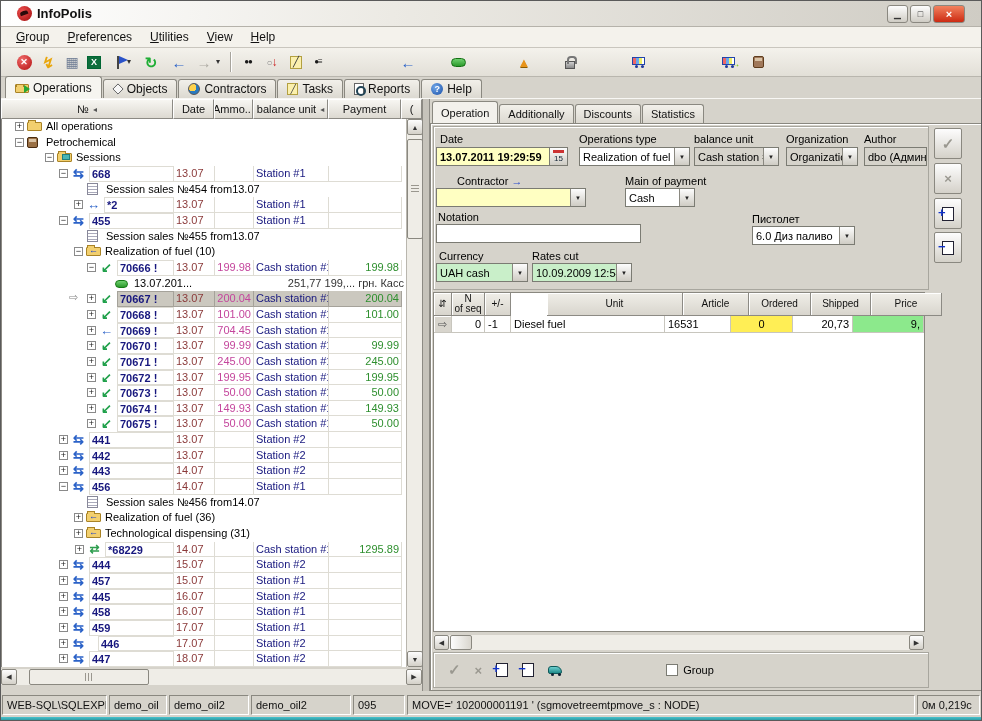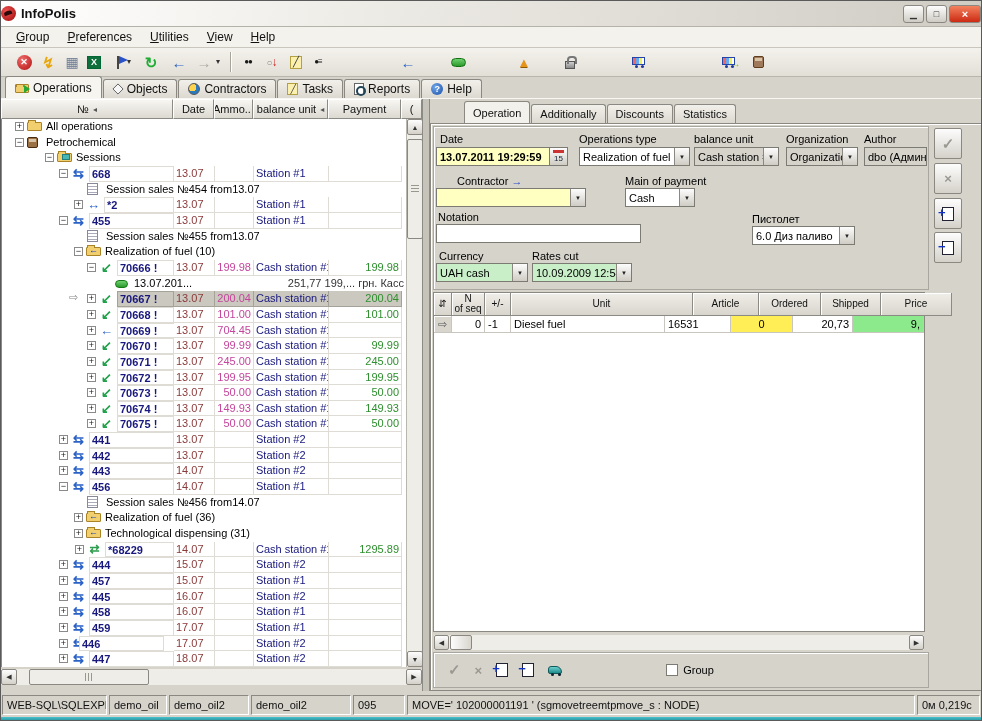--- a/index.html
+++ b/index.html
@@ -1,19 +1,19 @@
 <!DOCTYPE html>
 <html><head>
 <meta charset="utf-8">
 <style>
   html,body{margin:0;padding:0;background:#8b8b8b;}
   *{box-sizing:border-box;font-family:"Liberation Sans",sans-serif;}
   #win{position:relative;width:982px;height:721px;background:#d6d3cb;border:1px solid #5a5a5a;overflow:hidden;}
   
-  #titlebar{position:relative;height:26px;background:linear-gradient(100deg,#ffffff 0%,#eceae4 40%,#cfccc4 100%);border-bottom:1px solid #b5b2aa;display:flex;align-items:center;padding:0 0;}
+  #titlebar{position:relative;height:26px;background:linear-gradient(100deg,#ffffff 0%,#eceae4 40%,#cfccc4 100%);border-bottom:1px solid #b5b2aa;display:flex;align-items:center;padding:0 16px;}
   #appicon{width:15px;height:15px;border-radius:50%;background:radial-gradient(circle at 35% 35%,#f05050,#9e0a0a);position:relative;margin-right:5px;}
   #appicon::after{content:"";position:absolute;left:3px;top:5px;width:8px;height:4px;background:#2a0a0a;border-radius:50% 50% 0 0;transform:rotate(-20deg);}
   #apptitle{font-weight:bold;font-size:13px;color:#111;}
   .winbtns{margin-left:auto;display:flex;gap:2px;}
   .wbtn{width:21px;height:18px;border:1px solid #8a8880;border-radius:3px;background:linear-gradient(#fdfdfd,#cfccc4);font-size:9px;display:flex;align-items:center;justify-content:center;color:#333;}
   .wbtn.close{background:linear-gradient(#f2825f,#cc2a12);color:#fff;font-weight:bold;font-size:11px;width:32px;}
   
   #menubar{height:21px;background:#f4f2ec;border-bottom:1px solid #c9c6be;display:flex;align-items:center;padding-left:6px;}
   .mi{display:inline-block;padding:2px 9px;font-size:12px;color:#111;}
   .mi::first-letter{text-decoration:underline;}
@@ -98,21 +98,21 @@
   .sel .cell{background:#cbc8bf;border-color:#a5a29a;}
   
   .sb{position:absolute;background:#efede7;}
   .sbtn{position:absolute;width:16px;height:16px;background:linear-gradient(#fdfdfd,#d4d1c9);border:1px solid #8a8880;border-radius:2px;font-size:7px;color:#333;display:flex;align-items:center;justify-content:center;}
   .sthumb{position:absolute;background:linear-gradient(90deg,#fdfdfd,#d9d6ce);border:1px solid #8a8880;border-radius:2px;}
   .grip{background-image:repeating-linear-gradient(180deg,#9a978f 0 1px,transparent 1px 3px);background-size:8px 9px;background-repeat:no-repeat;background-position:center;}
   .griph{background-image:repeating-linear-gradient(90deg,#9a978f 0 1px,transparent 1px 3px);background-size:9px 8px;background-repeat:no-repeat;background-position:center;}
   #splitter{position:absolute;left:421px;top:0;width:8px;height:592px;background:#c6c3bb;border-left:1px solid #8c8a84;border-right:1px solid #8c8a84;}
   
   #rightpanel{position:absolute;left:429px;top:0;width:553px;height:592px;}
-  #ptabs{position:absolute;left:2px;top:2px;height:22px;display:flex;align-items:flex-end;margin-left:32px;}
+  #ptabs{position:absolute;left:2px;top:2px;height:22px;display:flex;align-items:flex-end;}
   .ptab{height:19px;padding:0 8px;font-size:11px;border:1px solid #8a8880;border-bottom:none;border-radius:3px 3px 0 0;background:linear-gradient(#f2f0ea,#dcd9d1);margin-right:1px;display:flex;align-items:center;color:#111;}
   .ptab.active{height:22px;background:#f3f1ec;position:relative;z-index:2;}
   #pbox{position:absolute;left:0;top:24px;right:0;bottom:0;background:#d6d3cb;border:1px solid #8a8880;box-shadow:inset 1px 1px 0 #fff;}
   .flabel{position:absolute;font-size:11px;color:#000;white-space:nowrap;}
   .field{position:absolute;height:19px;border:1px solid #7b7b73;background:#fff;font-size:11px;display:flex;align-items:center;padding-left:3px;overflow:hidden;white-space:nowrap;}
   .field .cval{flex:1;overflow:hidden;white-space:nowrap;}
   .cbtn{width:15px;align-self:stretch;background:linear-gradient(#fdfdfd,#cfccc4);border-left:1px solid #8a8880;font-size:6px;color:#222;display:flex;align-items:center;justify-content:center;flex:none;}
   .yellow{background:#ffffc2;} .grayf{background:#d6d3cb;} .greenf{background:#c9efc9;}
   .bold{font-weight:bold;}
   #calbtn{position:absolute;width:18px;height:19px;border:1px solid #7b7b73;background:linear-gradient(#fdfdfd,#cfccc4);font-size:8px;display:flex;align-items:center;justify-content:center;color:#123;border-left:none;}
@@ -539,21 +539,21 @@
             <span class="tic i-sess" data-name="session-icon" style="left: 69px;"></span>
             <span class="cell numc" data-name="cell-number" style="left: 87px; width: 85px;">459</span>
             <span class="cell datec" data-name="cell-date" style="left: 172px; width: 41px;">17.07</span>
             <span class="cell ammoc" data-name="cell-ammo" style="left: 213px; width: 39px;"></span>
             <span class="cell unitc" data-name="cell-balance-unit" style="left: 252px; width: 75px;">Station #1</span>
             <span class="cell payc" data-name="cell-payment" style="left: 327px; width: 73px;"></span>
           </div>
           <div class="trow" data-name="tree-row" style="height: 15.6571px;">
             <span class="exp" data-name="expander-icon" style="left: 57px;">+</span>
             <span class="tic i-sess" data-name="session-icon" style="left: 69px;"></span>
-            <span class="cell numc" data-name="cell-number" style="left: 77px; width: 85px;">446</span>
+            <span class="cell numc" data-name="cell-number" style="left: 96px; width: 85px;">446</span>
             <span class="cell datec" data-name="cell-date" style="left: 172px; width: 41px;">17.07</span>
             <span class="cell ammoc" data-name="cell-ammo" style="left: 213px; width: 39px;"></span>
             <span class="cell unitc" data-name="cell-balance-unit" style="left: 252px; width: 75px;">Station #2</span>
             <span class="cell payc" data-name="cell-payment" style="left: 327px; width: 73px;"></span>
           </div>
           <div class="trow" data-name="tree-row" style="height: 15.6571px;">
             <span class="exp" data-name="expander-icon" style="left: 57px;">+</span>
             <span class="tic i-sess" data-name="session-icon" style="left: 69px;"></span>
             <span class="cell numc" data-name="cell-number" style="left: 87px; width: 85px;">447</span>
             <span class="cell datec" data-name="cell-date" style="left: 172px; width: 41px;">18.07</span>
@@ -654,21 +654,21 @@
             <span class="cval">10.09.2009 12:54</span>
             <span class="cbtn" data-name="dropdown-arrow-icon">▼</span>
           </div>
 
         <div id="ptable" data-name="items-table">
           <div id="phead" data-name="items-table-header">
               <div class="thc" data-name="table-sort-icon" style="width: 18px;">⇵</div>
               <div class="thc" data-name="table-column-0" style="width: 33px; white-space: pre-line;">N
 of seq</div>
               <div class="thc" data-name="table-column-1" style="width: 26px; white-space: pre-line;">+/-</div>
-              <div class="thc" data-name="table-column-2" style="width: 182px; white-space: pre-line;">Unit</div>
+              <div class="thc" data-name="table-column-2" style="width: 136px; white-space: pre-line; margin-left: 36px;">Unit</div>
               <div class="thc" data-name="table-column-3" style="width: 66px; white-space: pre-line;">Article</div>
               <div class="thc" data-name="table-column-4" style="width: 62px; white-space: pre-line;">Ordered</div>
               <div class="thc" data-name="table-column-5" style="width: 60px; white-space: pre-line;">Shipped</div>
               <div class="thc" data-name="table-column-6" style="width: 71px; white-space: pre-line;">Price</div>
             </div>
           <div id="prow" data-name="item-row">
             <div class="tdc marker" style="width:18px;" data-name="row-marker-icon">⇨</div>
             <div class="tdc" style="width:33px;justify-content:flex-end;" data-name="cell-seq">0</div>
             <div class="tdc" style="width:26px;" data-name="cell-plusminus">-1</div>
             <div class="tdc" style="width:154px;" data-name="cell-unit">Diesel fuel</div>

